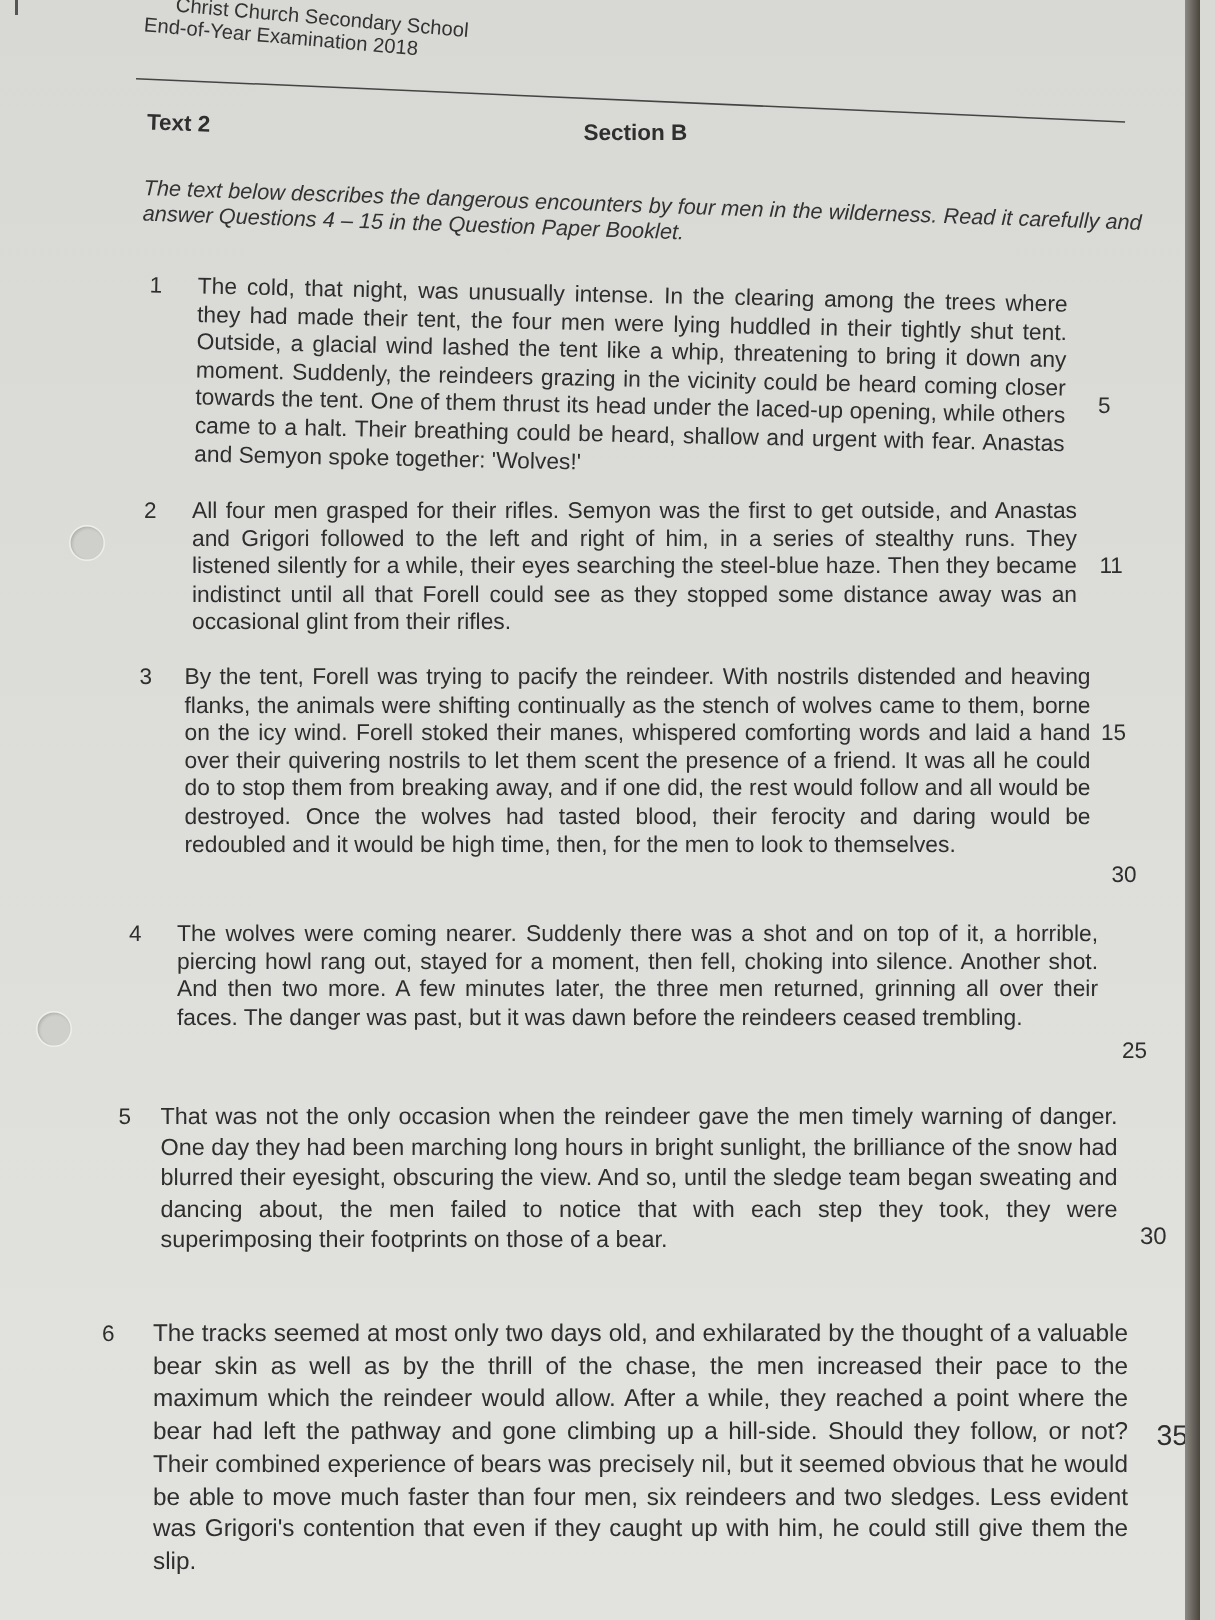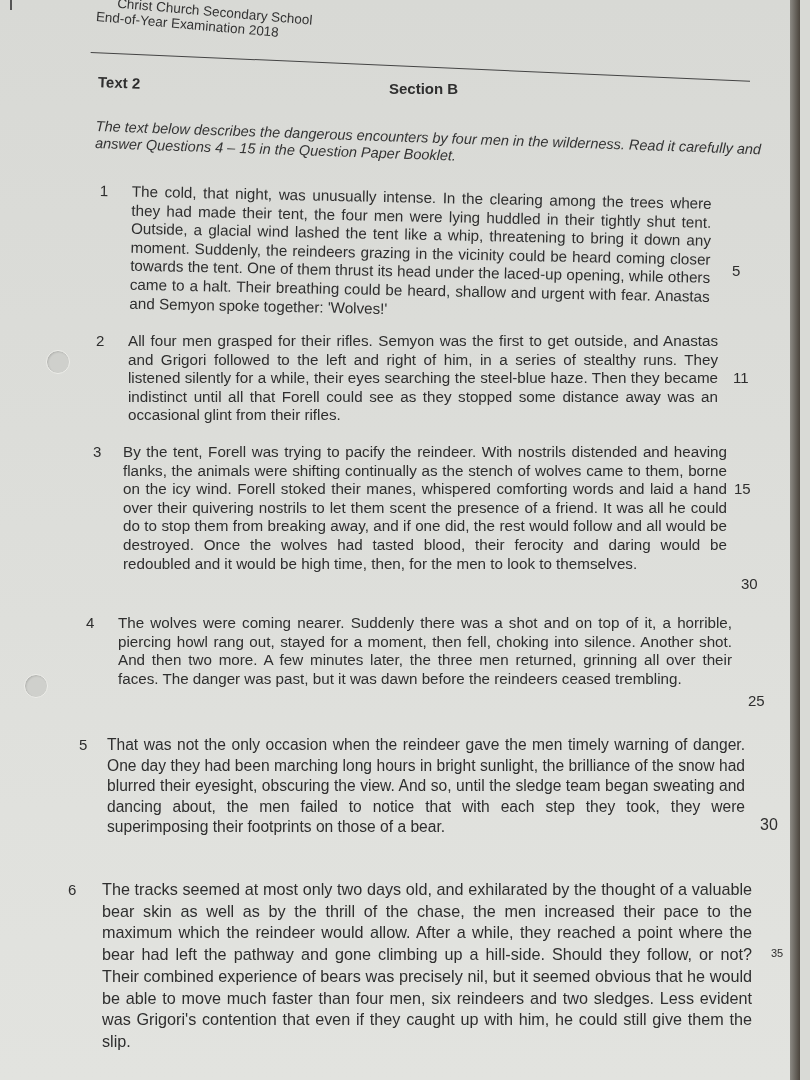--- a/index.html
+++ b/index.html
@@ -117,16 +117,16 @@
   <div class="para" style="left:79px; top:735px; width:666px; font-size:15.6px; line-height:20.6px;">
     <span class="num" style="left:0;">5</span>
     <div class="body" style="margin-left:28px;">That was not the only occasion when the reindeer gave the men timely warning of danger. One day they had been marching long hours in bright sunlight, the brilliance of the snow had blurred their eyesight, obscuring the view. And so, until the sledge team began sweating and dancing about, the men failed to notice that with each step they took, they were superimposing their footprints on those of a bear.</div>
   </div>
   <div class="line-marker" style="left:760px; top:816px; font-size:16px;">30</div>
 
   <div class="para" style="left:68px; top:879px; width:684px; font-size:16.2px; line-height:21.7px;">
     <span class="num" style="left:0;">6</span>
     <div class="body" style="margin-left:34px;">The tracks seemed at most only two days old, and exhilarated by the thought of a valuable bear skin as well as by the thrill of the chase, the men increased their pace to the maximum which the reindeer would allow. After a while, they reached a point where the bear had left the pathway and gone climbing up a hill-side. Should they follow, or not? Their combined experience of bears was precisely nil, but it seemed obvious that he would be able to move much faster than four men, six reindeers and two sledges. Less evident was Grigori's contention that even if they caught up with him, he could still give them the slip.</div>
   </div>
-  <div class="line-marker" style="left:771px; top:947px; font-size:11px;">35</div>
+  <div class="line-marker" style="left:771px; top:947px; font-size:19px;">35</div>
 
   <div class="right-edge"></div>
 </div>
 
 </body></html>

